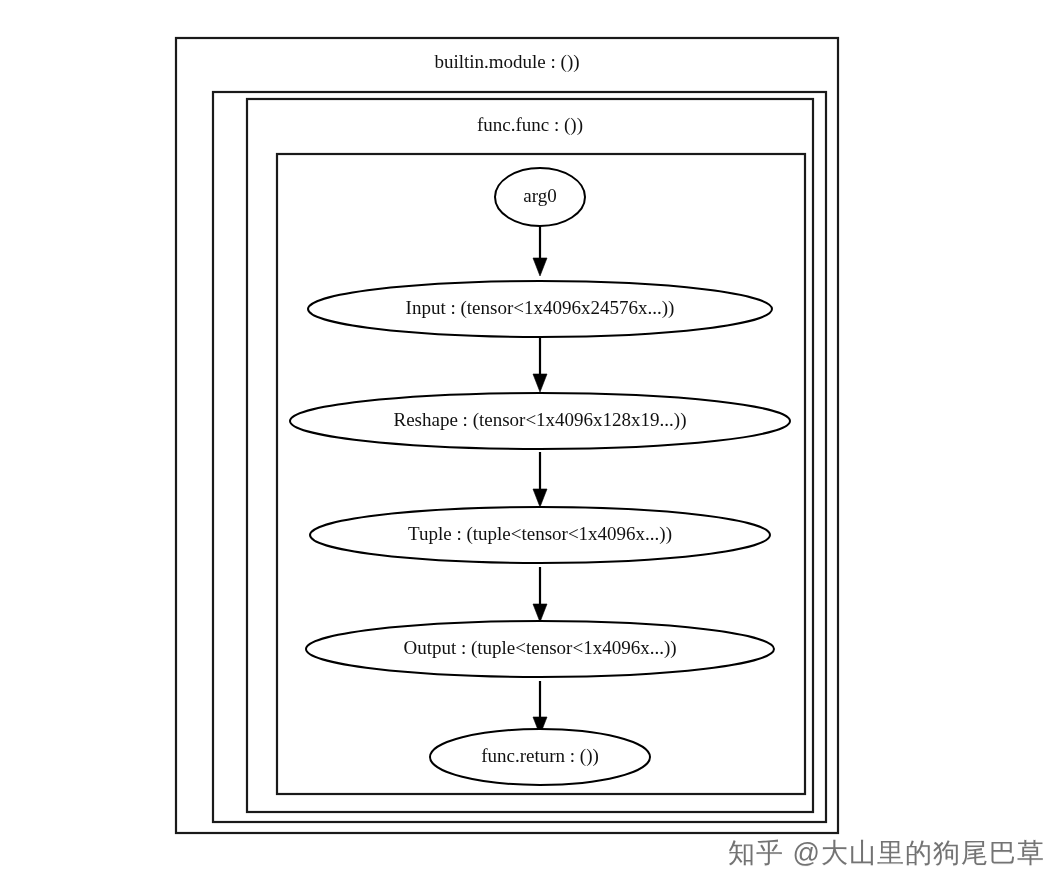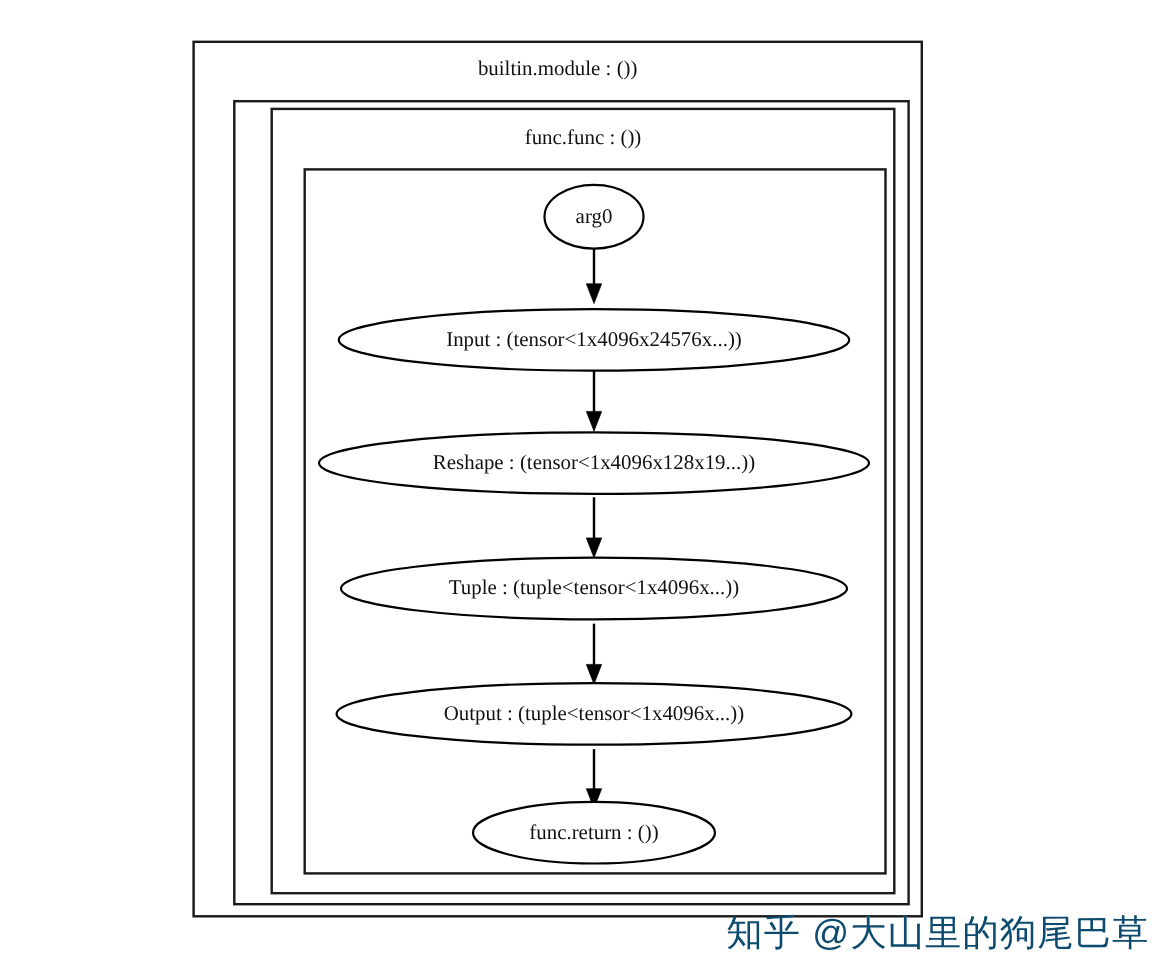--- a/index.html
+++ b/index.html
@@ -68,23 +68,23 @@
     fill: #111111;
     text-anchor: middle;
     dominant-baseline: middle;
   }
 
   .watermark {
     position: absolute;
     right: 14px;
     bottom: 14px;
     font-family: "Liberation Sans", "DejaVu Sans", sans-serif;
-    font-size: 33px;
+    font-size: 27px;
     letter-spacing: 1px;
-    color: #0c4a6e;
+    color: #737373;
     text-shadow: 0 1px 0 #f7f7f7;
     white-space: nowrap;
     user-select: none;
     pointer-events: none;
   }
 </style>
 </head>
 <body>
 
 <div id="graph-root">

